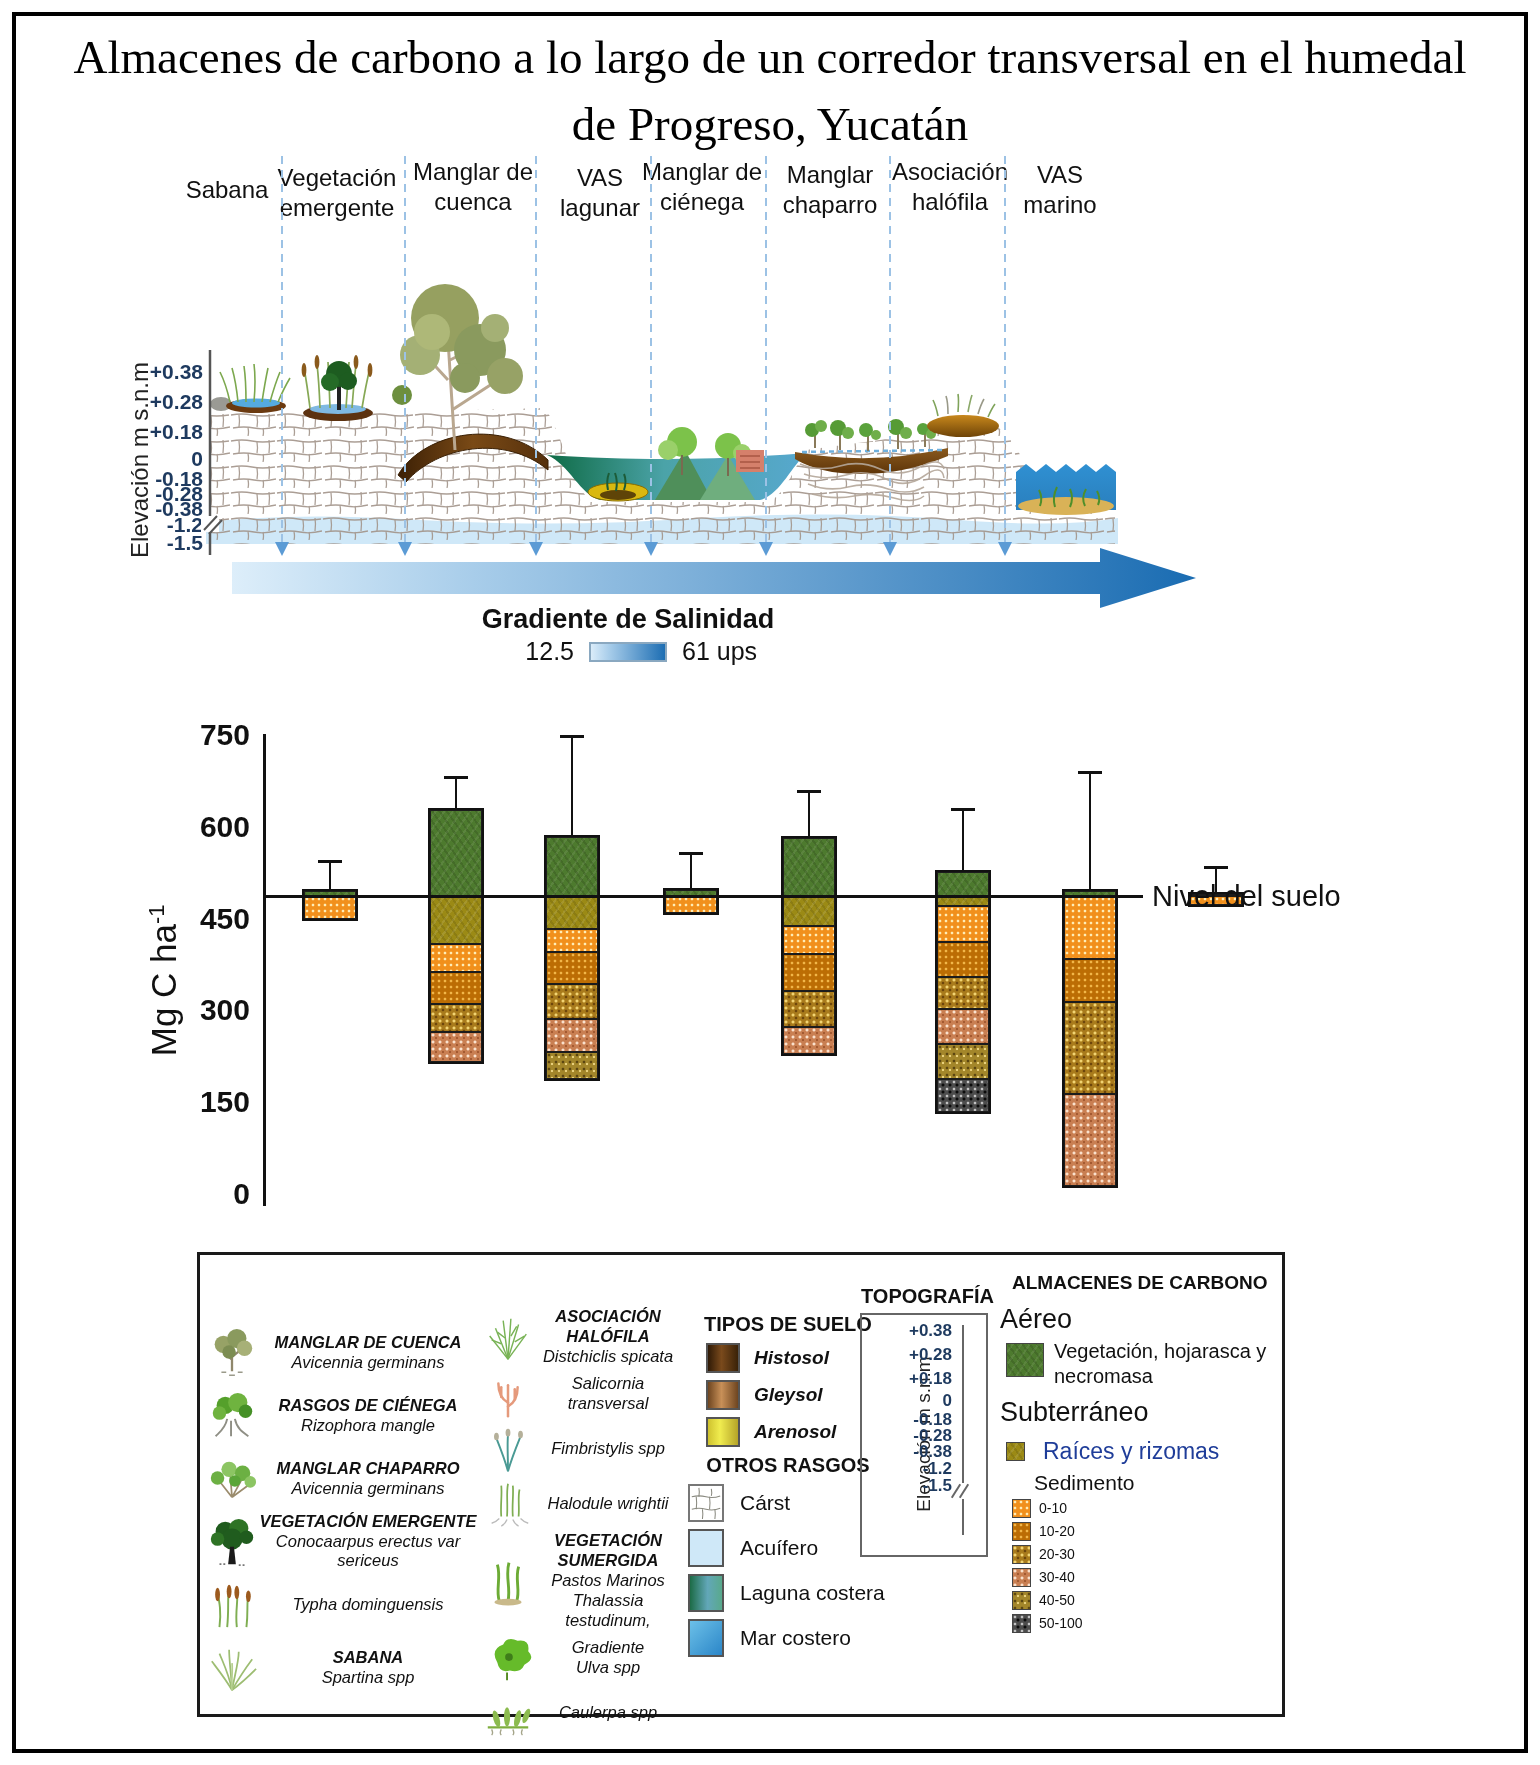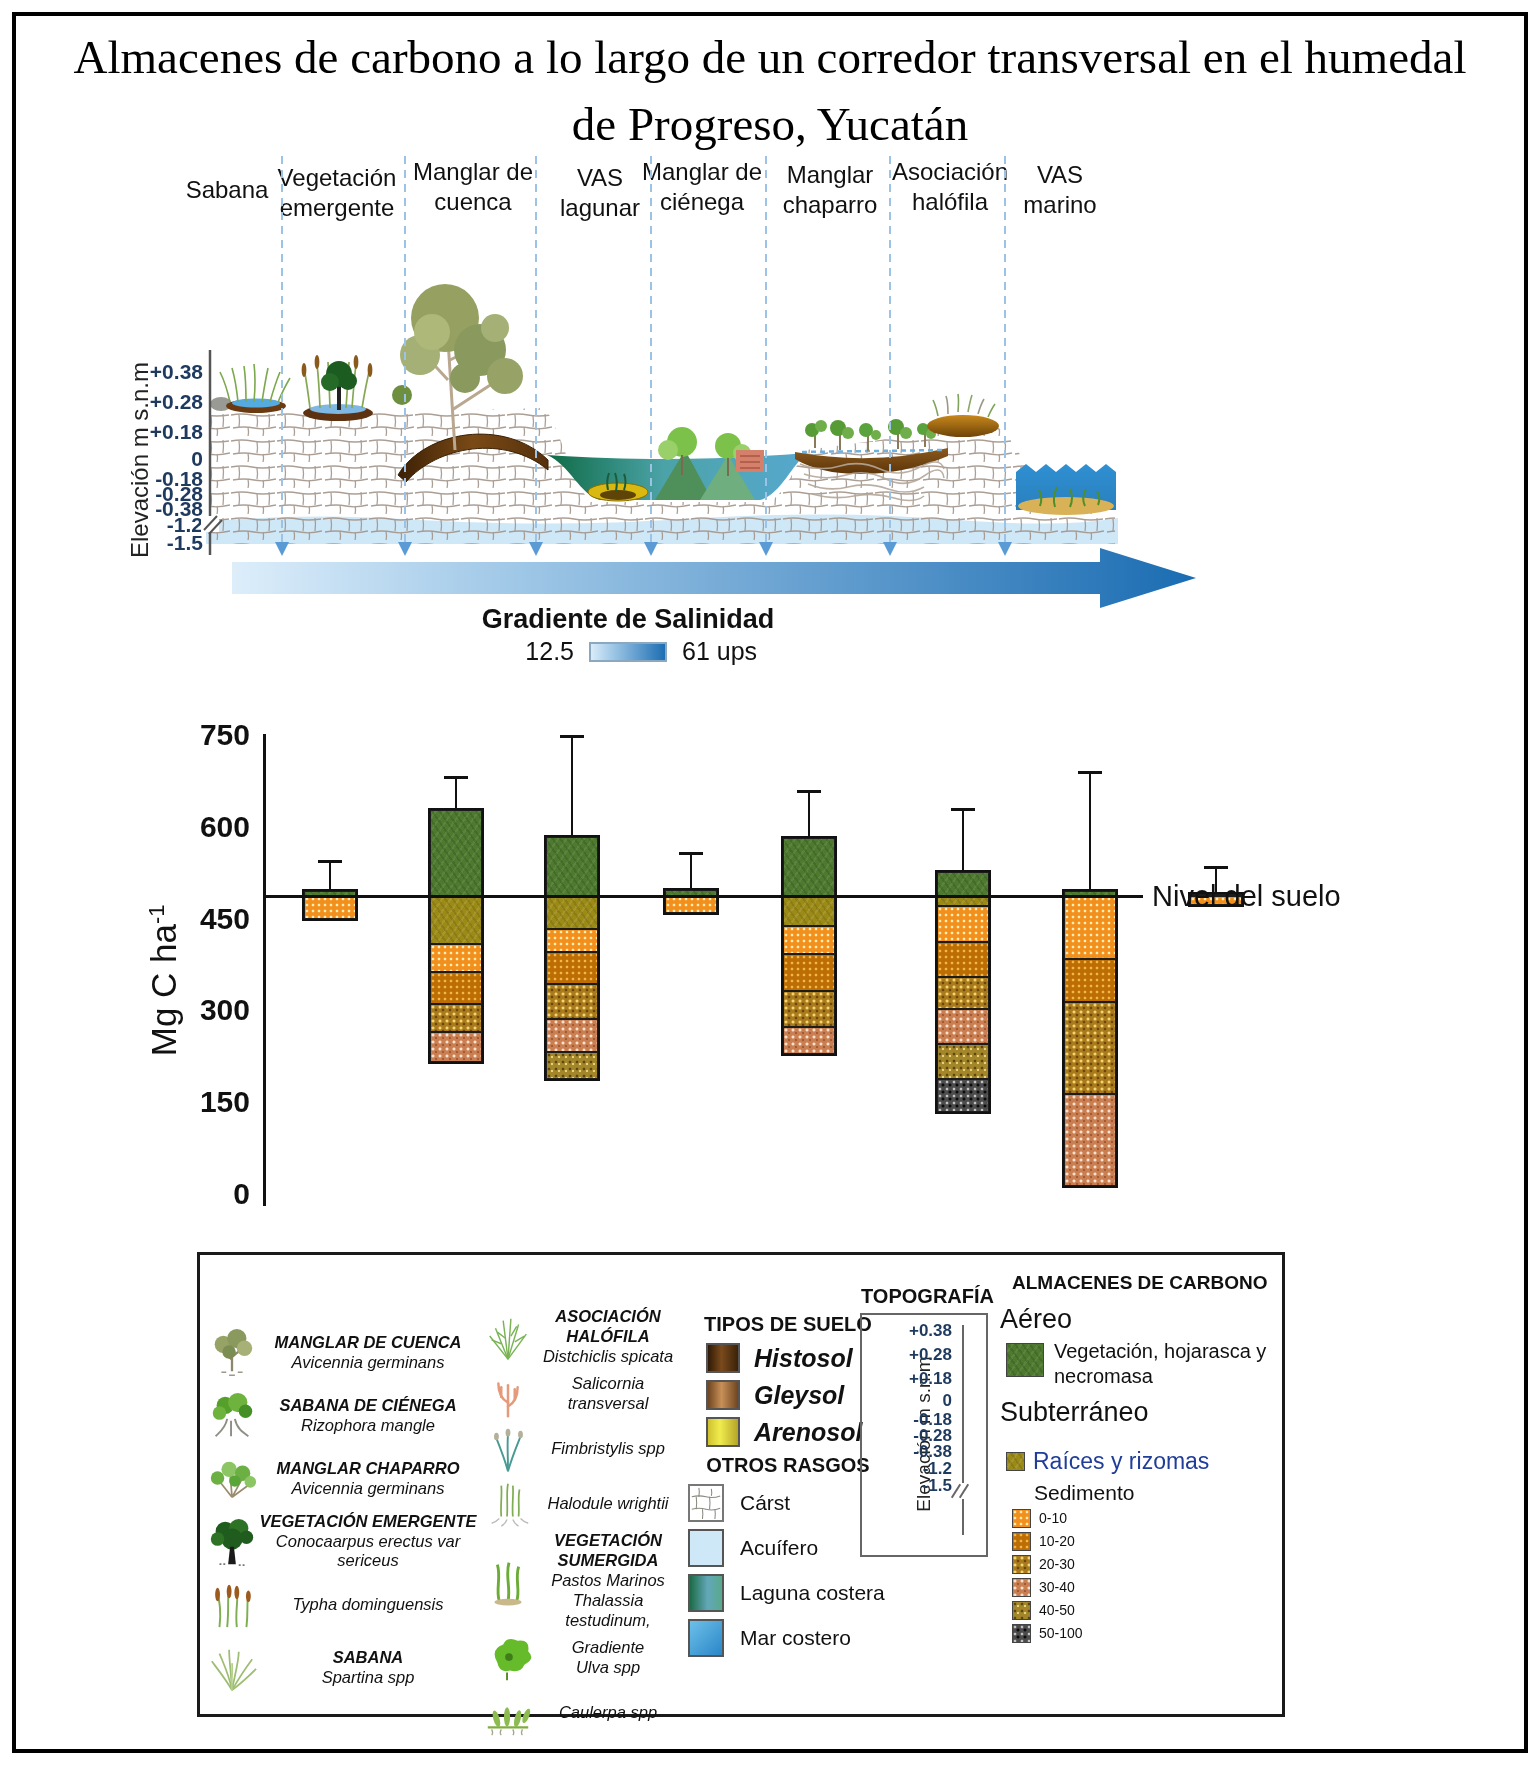--- a/index.html
+++ b/index.html
@@ -47,21 +47,21 @@
   .veg-col2 .veg-item{min-height:55px;}
   .vicon{width:52px;height:52px;flex:0 0 52px;}
   .vtxt{flex:1;text-align:center;font-size:16.5px;font-style:italic;line-height:1.2;}
   .vname{font-weight:bold;}
   .col-title{font-weight:bold;font-size:20px;}
   .soil-col{position:absolute;left:488px;top:58px;width:200px;}
   .soil-row{display:flex;align-items:center;margin:7px 0;}
   .sw{box-sizing:border-box;border:2px solid #555;flex:0 0 auto;}
   .sw-soil{width:34px;height:30px;margin-right:14px;}
   .sw-feat{width:36px;height:38px;margin-right:16px;}
-  .soil-lab{font-size:25px;font-weight:bold;font-style:italic;}
+  .soil-lab{font-size:19px;font-weight:bold;font-style:italic;}
   .feat-lab{font-size:21px;}
   .sw-histosol{background:linear-gradient(90deg,#2f1a06,#7a4a1c 45%,#3a2208);}
   .sw-gleysol{background:linear-gradient(90deg,#6e4520,#c89058 45%,#6e4520);}
   .sw-arenosol{background:linear-gradient(90deg,#cfc22e,#f0ec4f 40%,#b5a428);}
   .sw-acuifero{background:#cfe8f8;}
   .sw-laguna{background:linear-gradient(90deg,#1c6b46,#62a7b8 55%,#59a98c);}
   .sw-mar{background:linear-gradient(135deg,#6cc0e8,#2b86c8);}
   .topo-title{position:absolute;left:655px;top:30px;width:145px;text-align:center;font-weight:bold;font-size:20px;}
   .topo-box{position:absolute;left:660px;top:58px;width:124px;height:240px;border:2px solid #666;}
   .topo-rot{position:absolute;left:-28px;top:108px;transform:rotate(-90deg);font-size:19px;color:#222;white-space:nowrap;width:180px;text-align:center;}
@@ -70,21 +70,21 @@
   .topo-axis{position:absolute;left:100px;top:10px;width:2px;height:210px;background:#666;}
   .brk{position:absolute;left:93px;top:168px;width:18px;height:16px;background:#fff;z-index:2;}
   .brk i{position:absolute;top:0;width:2px;height:16px;background:#666;transform:rotate(32deg);}
   .brk i.b2{left:8px;}
   .carb-col{position:absolute;left:800px;top:16px;width:278px;}
   .carb-title{font-weight:bold;font-size:19px;text-align:left;line-height:1.3;padding-left:12px;}
   .carb-sub{font-size:27px;margin-top:8px;}
   .aereo-row{display:flex;align-items:flex-start;margin-top:4px;}
   .aereo-sw{width:36px;height:32px;border:1px solid #444;margin:4px 10px 0 6px;flex:0 0 auto;}
   .aereo-lab{font-size:20px;line-height:1.25;}
-  .roots-row{display:flex;align-items:center;margin-top:20px;}
+  .roots-row{display:flex;align-items:center;margin-top:10px;gap:10px;}
   .roots-sw{width:17px;height:17px;border:1px solid #444;margin:0 8px 0 6px;flex:0 0 auto;}
   .roots-lab{font-size:23px;color:#1f3d99;}
   .sed-title{font-size:21px;margin:6px 0 2px 34px;}
   .depth-row{display:flex;align-items:center;margin:4px 0 4px 12px;}
   .depth-sw{width:17px;height:17px;border:1px solid #444;margin-right:8px;flex:0 0 auto;}
   .depth-lab{font-size:14px;}
 </style>
 </head>
 <body>
 
@@ -413,21 +413,21 @@
     </div>
     <div class="veg-item">
       <svg class="vicon" viewBox="0 0 54 54">
         <circle cx="20" cy="16" r="9" fill="#55a02b"></circle>
           <circle cx="33" cy="13" r="10" fill="#6fb33f"></circle>
         <circle cx="41" cy="22" r="7" fill="#459026"></circle>
           <circle cx="14" cy="24" r="7" fill="#6fb33f"></circle>
         <path d="M22,30 C20,40 14,44 10,48 M30,30 C32,40 38,44 44,48 M26,32 V48" stroke="#8f8f85" stroke-width="2" fill="none"></path>
       </svg>
       <div class="vtxt">
-          <div class="vname">SABANA DE CIÉNEGA</div>
+          <div class="vname">RASGOS DE CIÉNEGA</div>
           <div>Rizophora mangle</div>
         </div>
     </div>
     <div class="veg-item">
       <svg class="vicon" viewBox="0 0 54 54">
         <path d="M27,46 L13,28 M27,46 L25,20 M27,46 L39,24 M27,46 L46,32" stroke="#9b8c6d" stroke-width="1.8" fill="none"></path>
         <circle cx="12" cy="26" r="7" fill="#6cb043"></circle>
           <circle cx="24" cy="17" r="8" fill="#8cc563"></circle>
         <circle cx="38" cy="21" r="8" fill="#6cb043"></circle>
           <circle cx="46" cy="30" r="6" fill="#8cc563"></circle>

